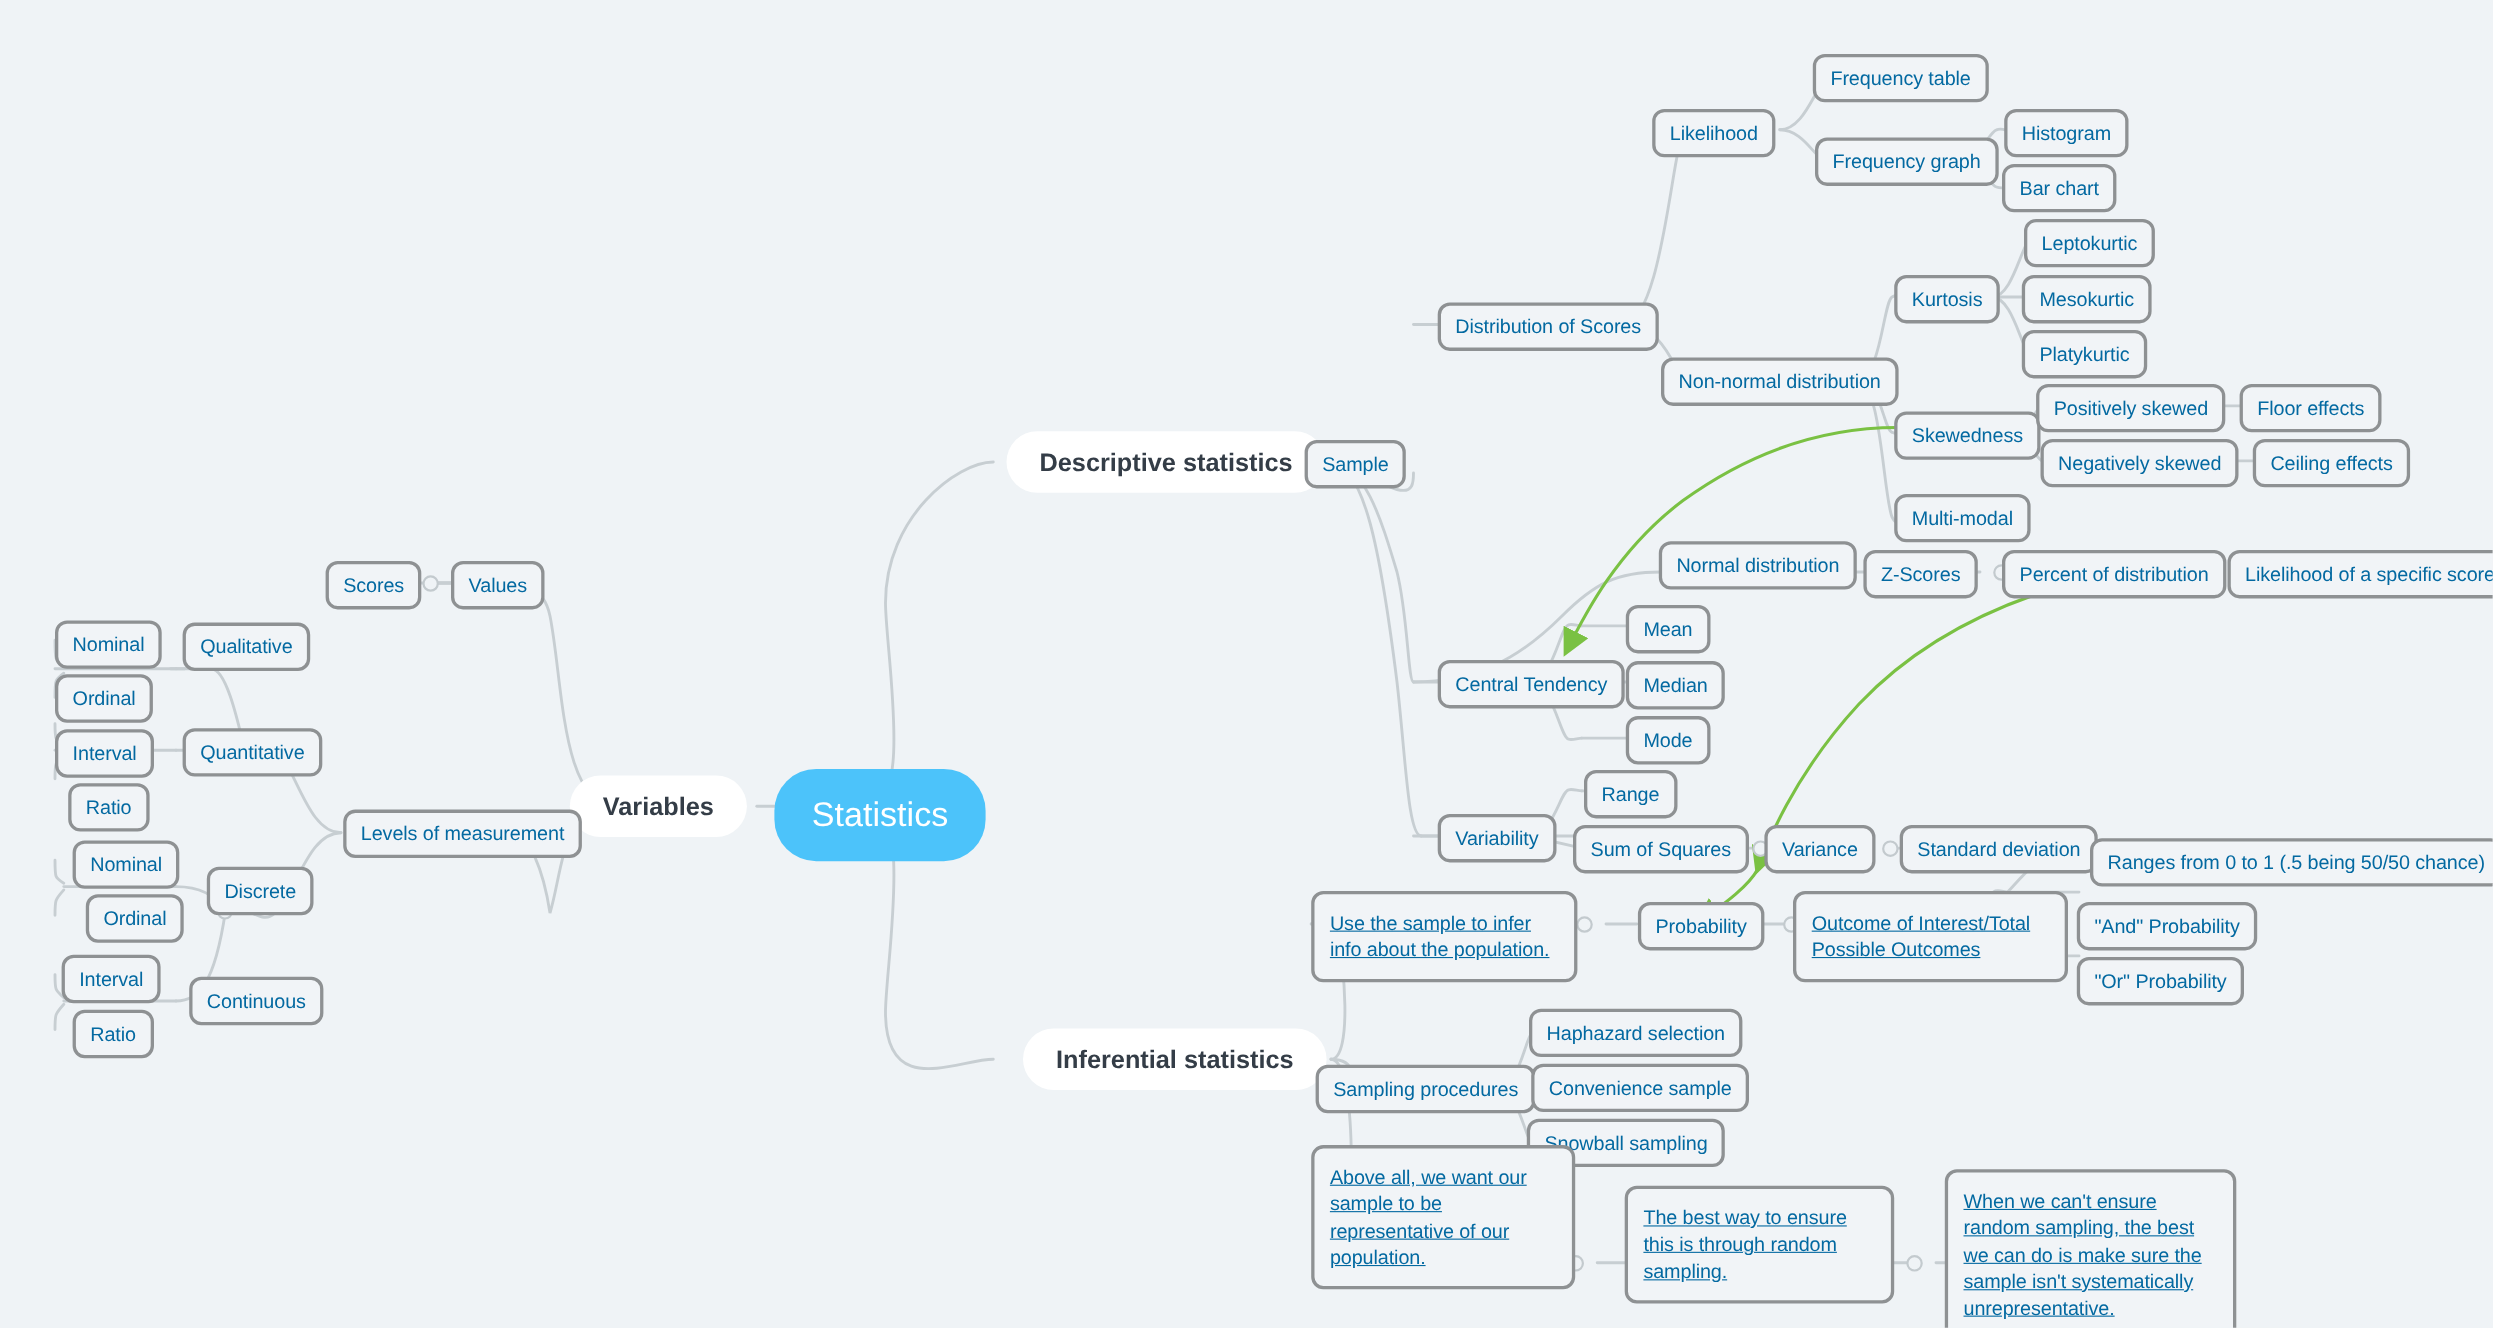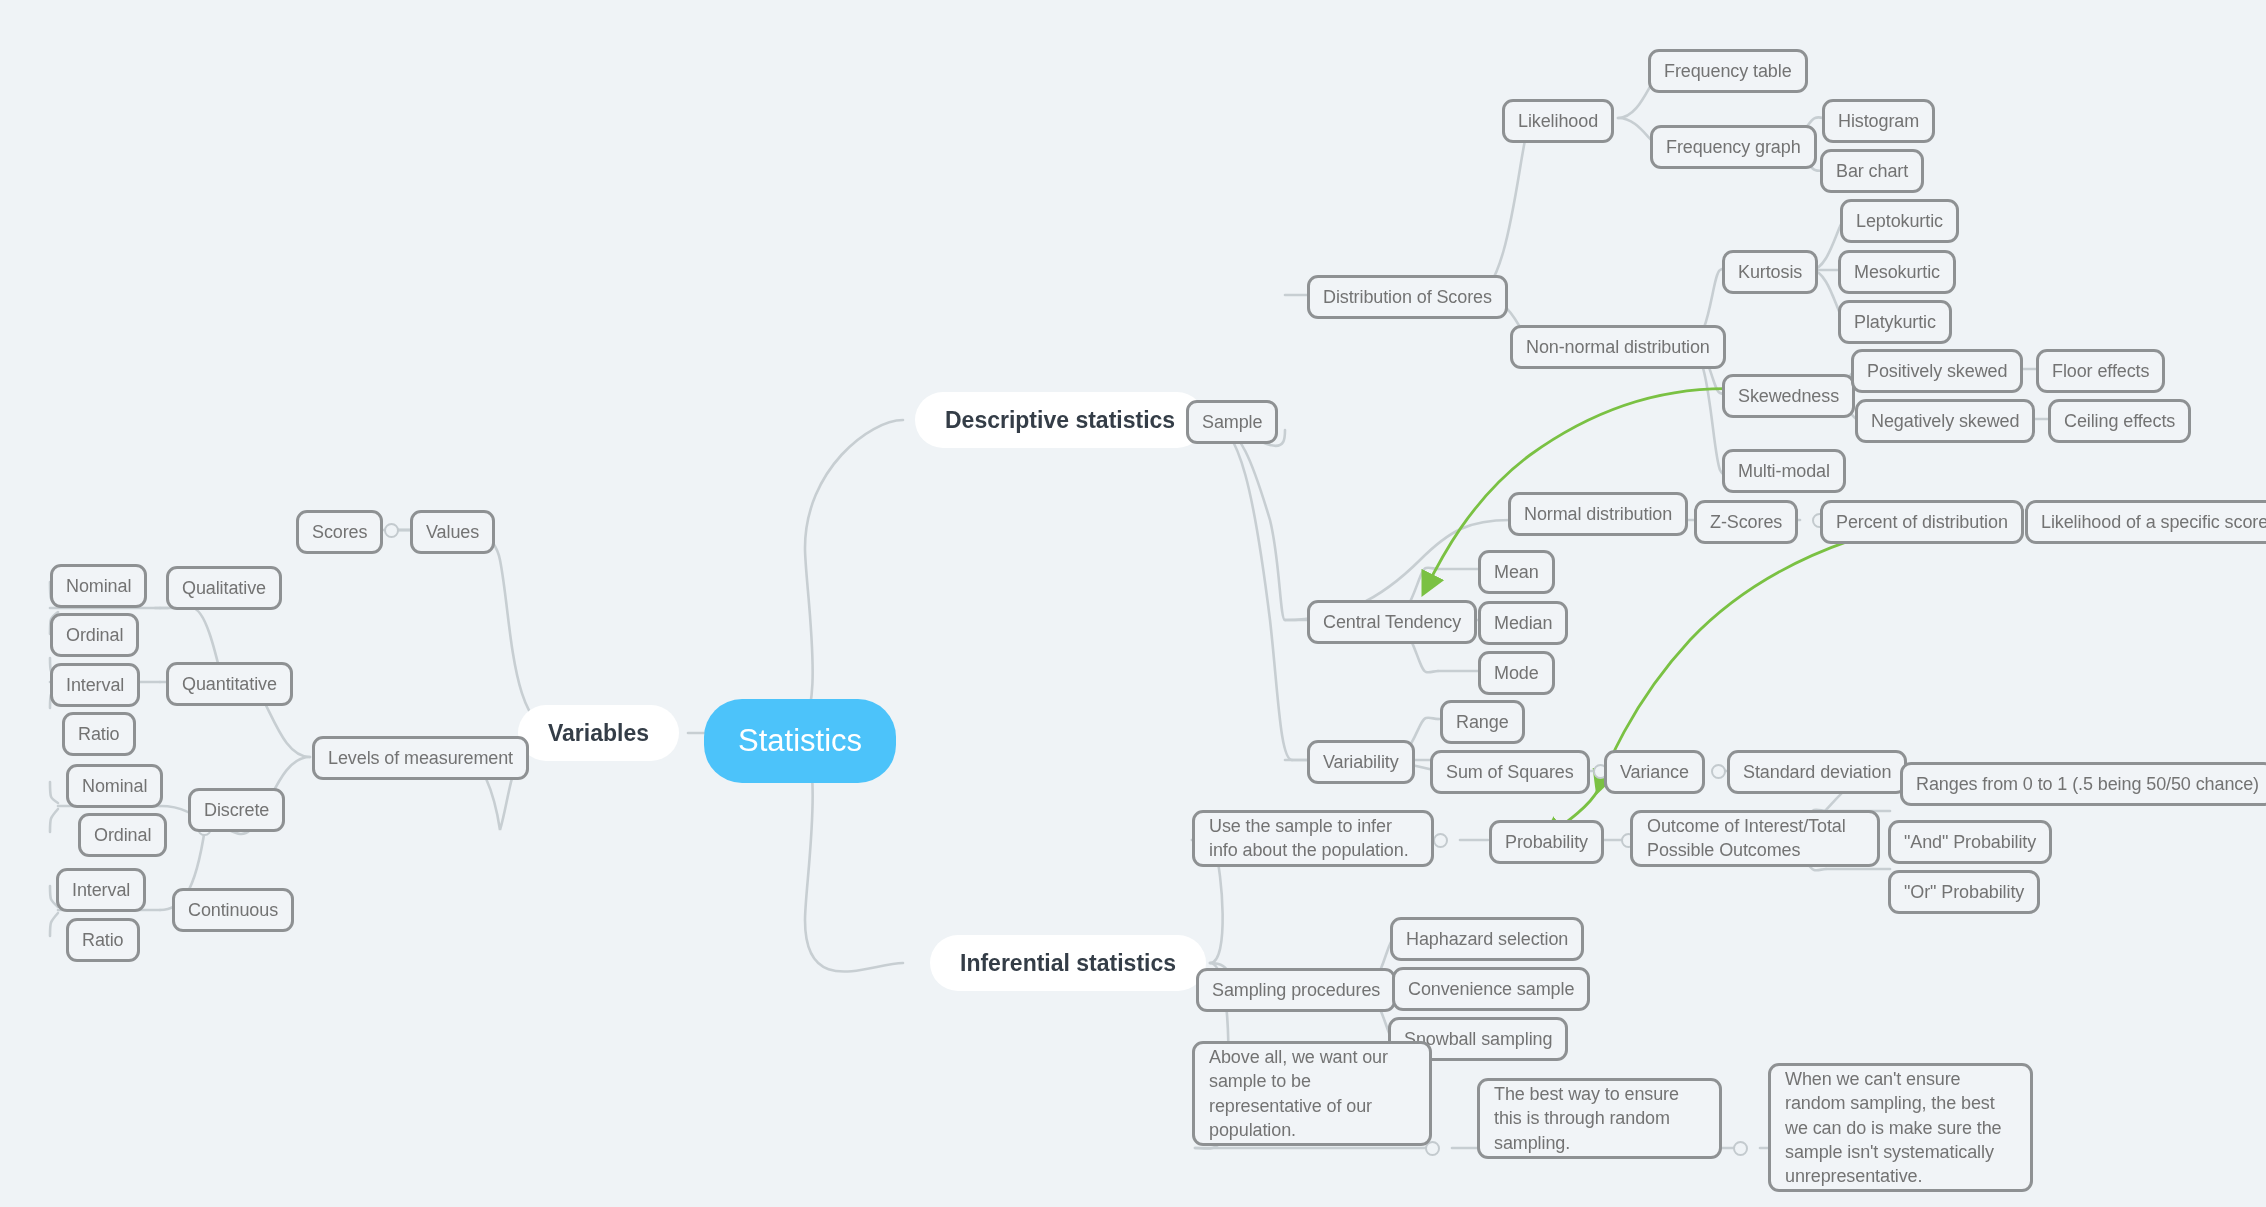--- a/index.html
+++ b/index.html
@@ -13,30 +13,30 @@
   #canvas{position:absolute;left:0;top:0;width:2266px;height:1207px;}
   svg.links{position:absolute;left:0;top:0;width:2266px;height:1207px;pointer-events:none;}
 
   
   .node{
     position:absolute;
     box-sizing:border-box;
     border:3px solid #8e9193;
     border-radius:11px;
     background:#f1f4f7;
-    color:#737373;
+    color:#0369a1;
     font-size:18px;
     line-height:1.35;
     display:flex;
     align-items:flex-end;
     padding:7px 13px;
     white-space:nowrap;
     letter-spacing:-0.1px;
   }
-  .node.multi{white-space:normal;display:block;padding:1px 14px;}
+  .node.multi{white-space:normal;display:block;padding:14px 14px;text-decoration:underline;}
 
   
   .root{
     position:absolute;
     background:#4cc3fa;
     color:#ffffff;
     border:none;
     border-radius:38px;
     font-size:31px;
     padding:0 34px;

